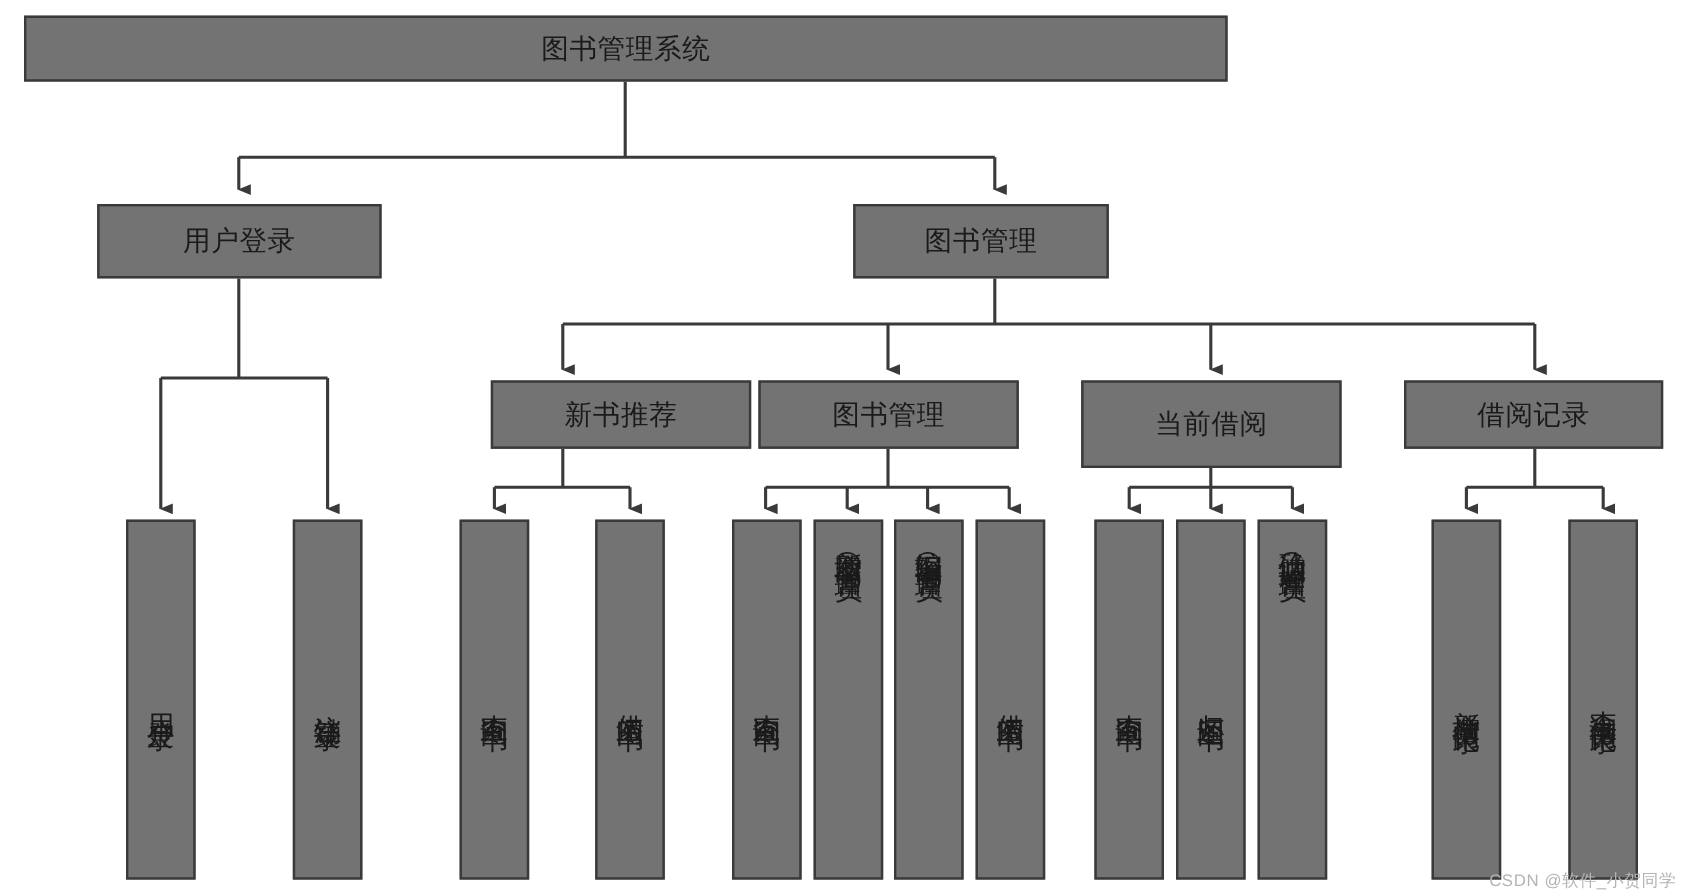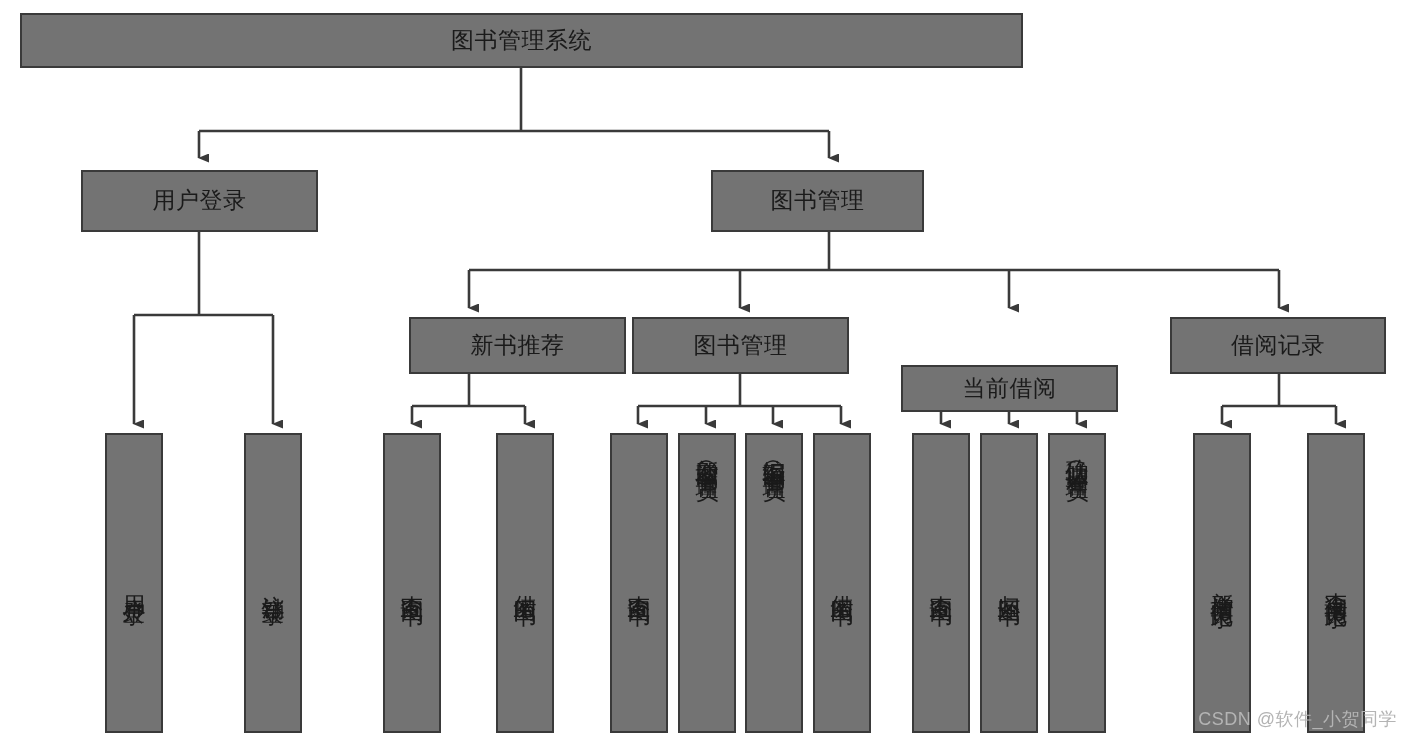--- a/index.html
+++ b/index.html
@@ -59,22 +59,22 @@
     letter-spacing: 3px;
     white-space: nowrap;
   }
   .node-leaf-centered {
     align-items: center;
     padding-top: 0;
   }
   .watermark {
     position: absolute;
     right: 8px;
-    bottom: 16px;
-    font-size: 18px;
+    bottom: 4px;
+    font-size: 14px;
     color: #b4b4b4;
     letter-spacing: 0.5px;
     white-space: nowrap;
   }
 </style>
 </head>
 <body>
 
 <div id="diagram-root">
 
@@ -138,21 +138,21 @@
   <div class="node-box node-horizontal" style="left:711px; top:170px; width:213px; height:62px;">
     <span class="node-label">图书管理</span>
   </div>
 
   <div class="node-box node-horizontal" style="left:361px; top:317px; width:217px; height:57px;margin-left:48px;">
     <span class="node-label">新书推荐</span>
   </div>
   <div class="node-box node-horizontal" style="left:632px; top:317px; width:217px; height:57px;">
     <span class="node-label">图书管理</span>
   </div>
-  <div class="node-box node-horizontal" style="left:901px; top:317px; width:217px; height:47px;margin-top:48px;">
+  <div class="node-box node-horizontal" style="left:901px; top:317px; width:217px; height:73px;">
     <span class="node-label">当前借阅</span>
   </div>
   <div class="node-box node-horizontal" style="left:1170px; top:317px; width:216px; height:57px;">
     <span class="node-label">借阅记录</span>
   </div>
 
   <div class="node-box node-vertical node-leaf-centered" style="left:105px; top:433px; width:58px; height:300px;">
     <span class="node-label">用户登录</span>
   </div>
   <div class="node-box node-vertical node-leaf-centered" style="left:244px; top:433px; width:58px; height:300px;">

